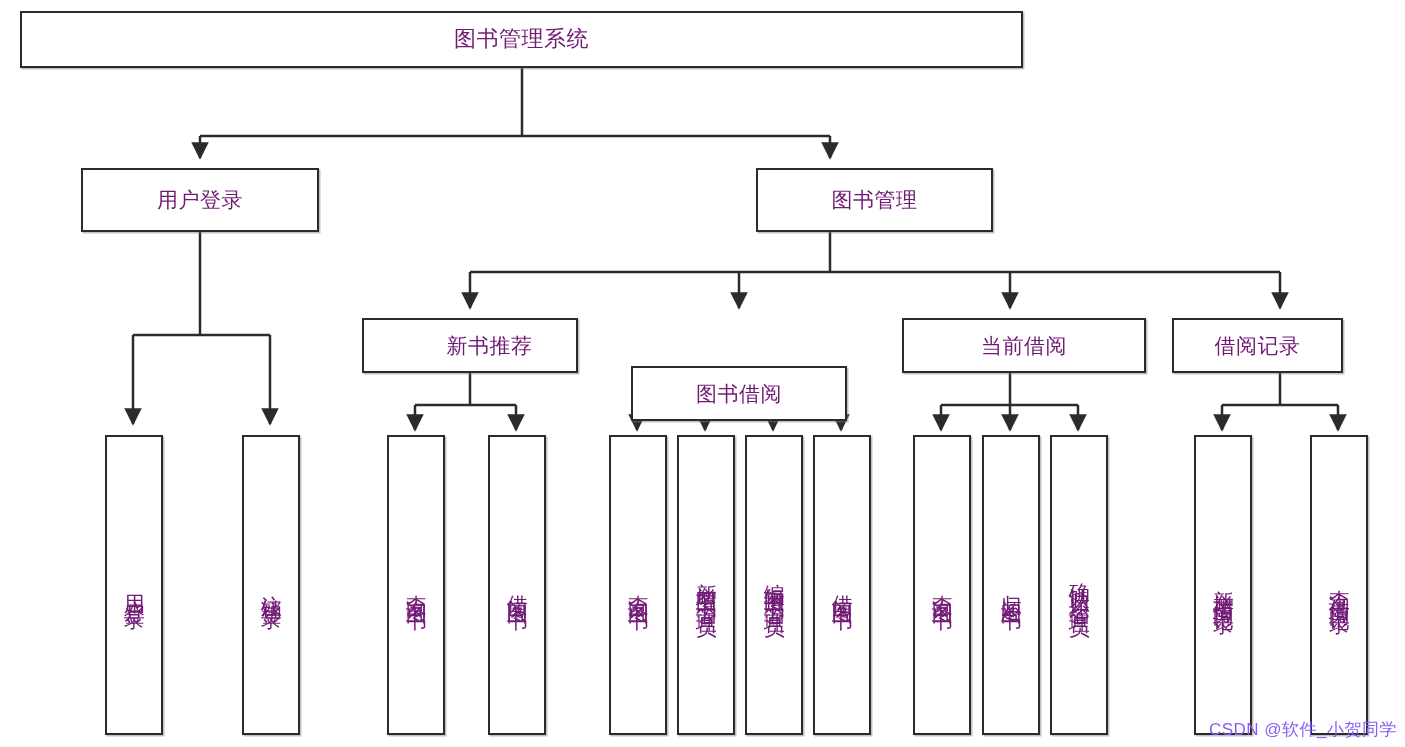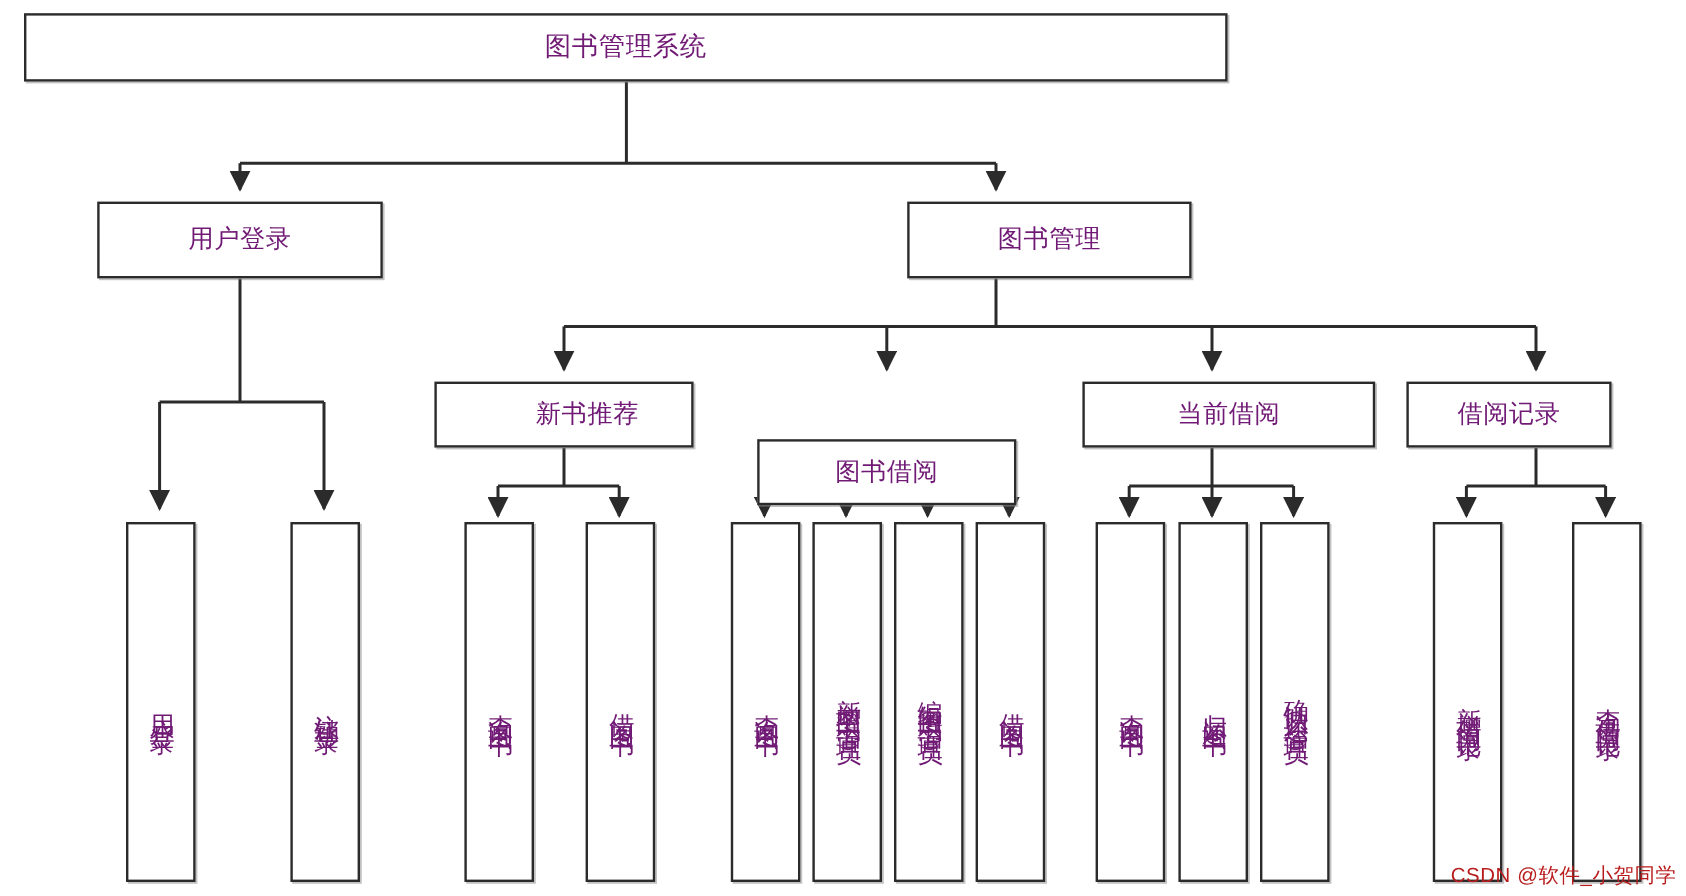--- a/index.html
+++ b/index.html
@@ -51,21 +51,21 @@
     top: 0;
     width: 1405px;
     height: 747px;
     pointer-events: none;
   }
   .watermark {
     position: absolute;
     right: 8px;
     bottom: 6px;
     font-size: 17px;
-    color: #b91c1c;
+    color: #8b5cf6;
     letter-spacing: 0.5px;
     white-space: nowrap;
   }
 </style>
 </head>
 <body>
 
 <div id="canvas">
 
   <svg class="links" viewBox="0 0 1405 747">

